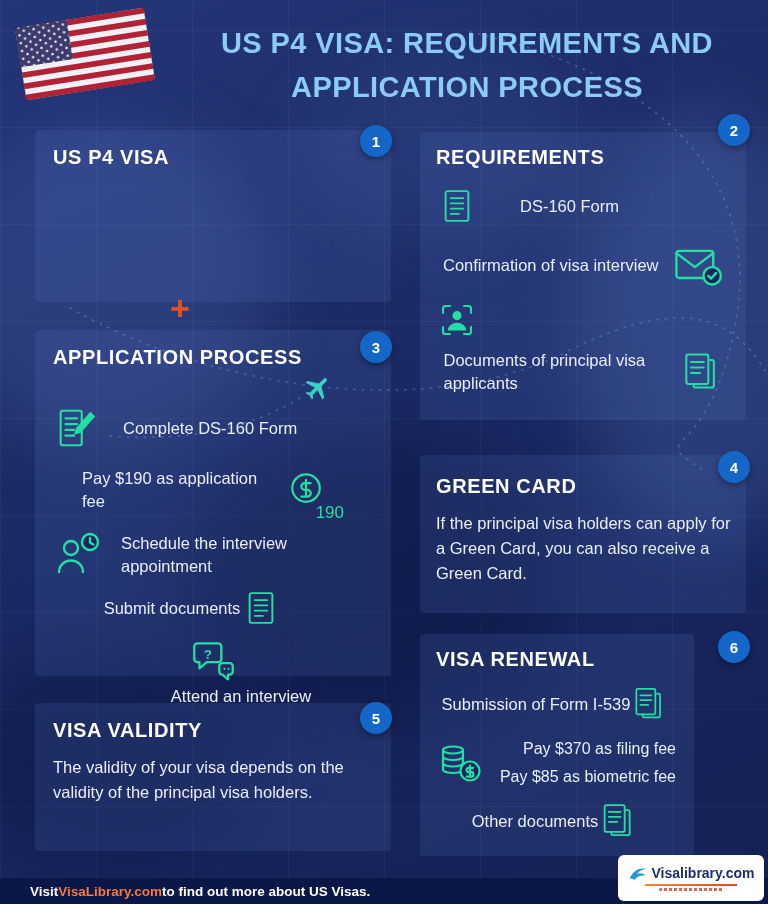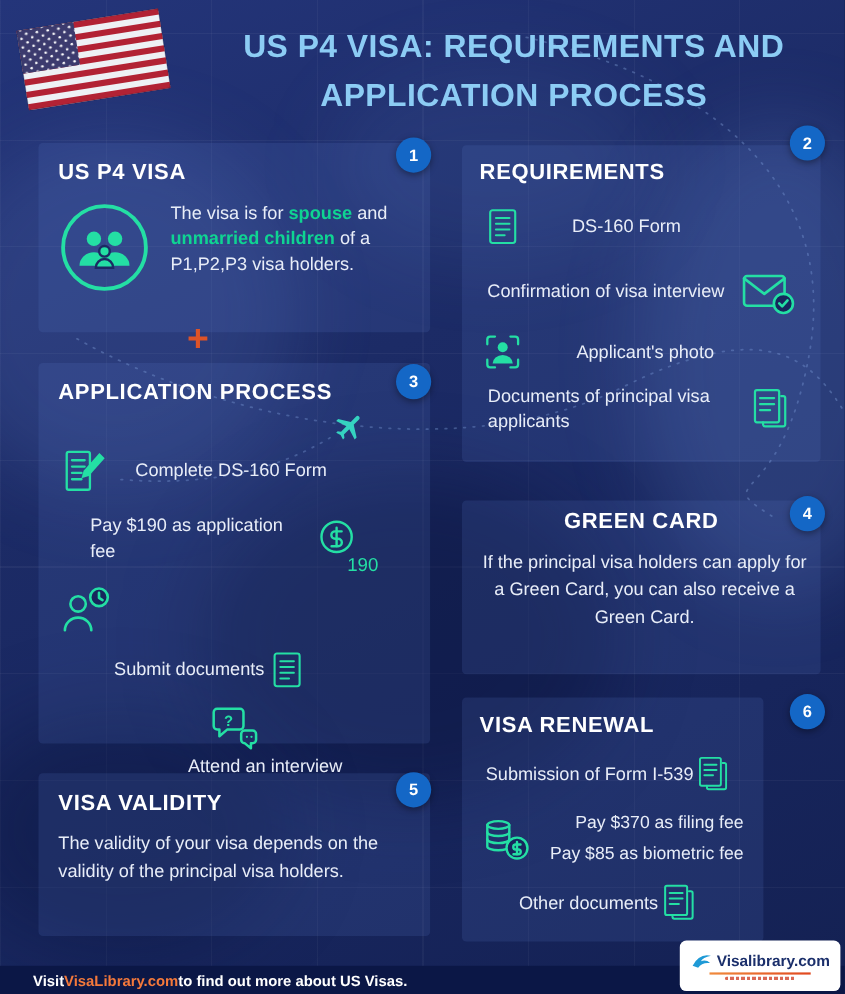--- a/index.html
+++ b/index.html
@@ -18,21 +18,21 @@
   .b5{left:300px;top:60px;width:300px;height:180px;background:rgba(110,145,220,0.10);}
   .bg-dashes{position:absolute;inset:0;pointer-events:none;}
 
   .header-title{position:absolute;left:178px;top:22px;width:578px;text-align:center;
     color:#8cccf4;font-weight:bold;font-size:29px;line-height:1.5;letter-spacing:0.4px;}
 
   .panel{position:absolute;background:rgba(92,122,205,0.16);border-radius:4px;box-sizing:border-box;}
   #sec-p4{left:35px;top:130px;width:356px;height:172px;padding:16px 18px;}
   #sec-req{left:420px;top:132px;width:326px;height:288px;padding:14px 16px;}
   #sec-app{left:35px;top:330px;width:356px;height:346px;padding:16px 18px;}
-  #sec-green{left:420px;top:455px;width:326px;height:158px;padding:8px 16px;text-align:center;}
+  #sec-green{left:420px;top:455px;width:326px;height:158px;padding:20px 16px;}
   #sec-renew{left:420px;top:634px;width:274px;height:222px;padding:14px 16px;}
   #sec-val{left:35px;top:703px;width:356px;height:148px;padding:16px 18px;}
 
   .sec-title{font-size:20px;font-weight:bold;color:#ffffff;letter-spacing:0.6px;}
   .label{color:#e8edf8;font-size:16.5px;line-height:1.38;}
   .bold-green{color:#0fd492;font-weight:bold;}
   .ic{color:#24dfa4;flex:none;}
 
   .badge{position:absolute;width:32px;height:32px;border-radius:50%;background:#1467c6;
     color:#fff;font-weight:bold;font-size:15px;display:flex;align-items:center;justify-content:center;
@@ -235,49 +235,40 @@
 
   <div class="badge" id="badge1">1</div>
   <div class="badge" id="badge2">2</div>
   <div class="badge" id="badge3">3</div>
   <div class="badge" id="badge4">4</div>
   <div class="badge" id="badge5">5</div>
   <div class="badge" id="badge6">6</div>
 
   <div class="panel" id="sec-p4">
     <div class="sec-title">US P4 VISA</div>
-    <div class="p4-body">
-      <svg class="ic" width="84" height="84">
-          <use href="#i-family"></use>
-        </svg>
-      <div class="label p4-text">
-        <span>The visa is for </span><span class="bold-green">spouse</span><span> and </span><span class="bold-green">unmarried children</span><span> of a P1,P2,P3 visa holders.</span>
-      </div>
-    </div>
   </div>
 
   <div class="panel" id="sec-req">
     <div class="sec-title">REQUIREMENTS</div>
     <div class="row req-r1">
       <svg class="ic" width="42" height="42">
           <use href="#i-doc"></use>
         </svg>
       <span class="label">DS-160 Form</span>
     </div>
     <div class="row sb req-r2">
       <span class="label">Confirmation of visa interview</span>
       <svg class="ic" width="52" height="52">
           <use href="#i-env"></use>
         </svg>
     </div>
     <div class="row req-r3">
       <svg class="ic" width="42" height="42">
           <use href="#i-photo"></use>
         </svg>
-      <span class="label">Applicant's photo</span>
     </div>
     <div class="row sb req-r4">
       <span class="label">Documents of principal visa applicants</span>
       <svg class="ic" width="44" height="44">
           <use href="#i-docs"></use>
         </svg>
     </div>
   </div>
 
   <div class="plus-sign">+</div>
@@ -299,20 +290,21 @@
         <svg class="ic" width="44" height="44">
             <use href="#i-coin"></use>
           </svg>
         <span class="amount">190</span>
       </span>
     </div>
     <div class="row app-r3">
       <svg class="ic" width="48" height="48">
           <use href="#i-personclock"></use>
         </svg>
+      <span class="label">Schedule the interview appointment</span>
     </div>
     <div class="row sb app-r4">
       <span class="label">Submit documents</span>
       <svg class="ic" width="42" height="42">
           <use href="#i-doc"></use>
         </svg>
     </div>
     <div class="row app-r5">
       <svg class="ic" width="50" height="50">
           <use href="#i-chat"></use>

